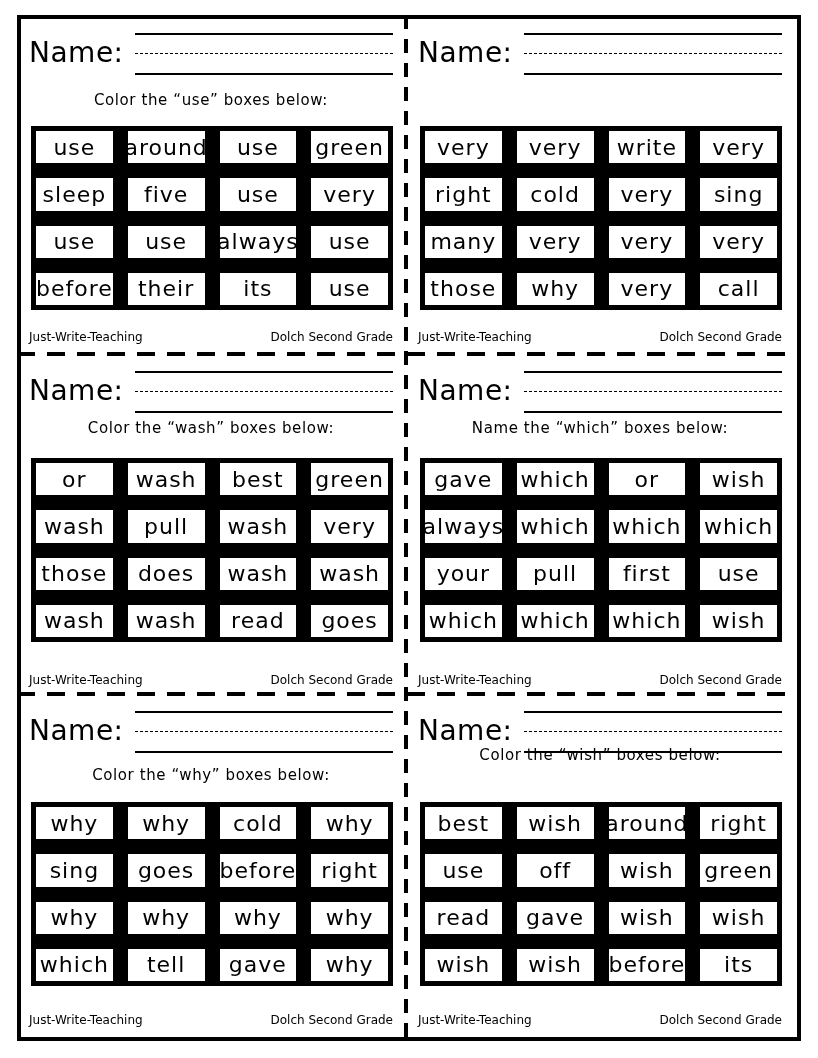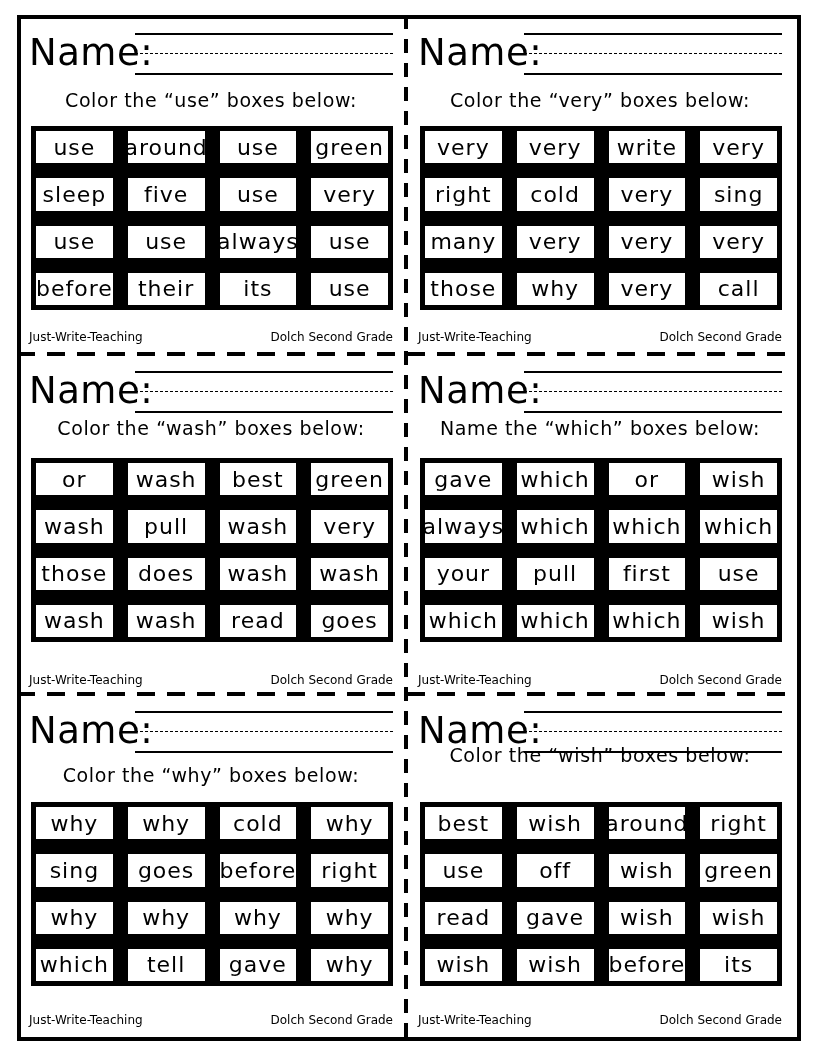--- a/index.html
+++ b/index.html
@@ -6,27 +6,27 @@
     body { width:818px; height:1058px; position:relative; overflow:hidden;
            font-family:"DejaVu Sans", sans-serif; color:#000; }
     .page { position:absolute; left:17px; top:15px; width:776px; height:1018px;
             border:4px solid #000; }
     .vdiv { position:absolute; left:404px; top:15px; width:4px; height:1022px;
             background: repeating-linear-gradient(to bottom, #000 0 14px, transparent 14px 24px); }
     .hdiv { position:absolute; left:17px; width:784px; height:4px;
             background: repeating-linear-gradient(to right, #000 0 18px, transparent 18px 30px); }
     .cell { position:absolute; width:384px; }
     .name-row { position:absolute; left:10px; top:14px; width:366px; height:48px; }
-    .name-label { position:absolute; left:0; top:2px; font-size:37px; font-weight:normal;
+    .name-label { position:absolute; left:0; top:2px; font-size:28px; font-weight:normal;
                   letter-spacing:0.5px; line-height:36px; }
     .lines { position:absolute; left:106px; top:0; width:258px; height:42px; }
     .lines .l1 { position:absolute; left:0; right:0; top:0; height:2px; background:#000; }
     .lines .l2 { position:absolute; left:0; right:0; top:20px; height:0; border-top:1px dashed #000; }
     .lines .l3 { position:absolute; left:0; right:0; top:40px; height:2px; background:#000; }
-    .instr { position:absolute; left:0; width:384px; text-align:center; font-size:19px;
+    .instr { position:absolute; left:0; width:384px; text-align:center; font-size:15px;
              letter-spacing:0.6px; line-height:24px; }
     .grid { position:absolute; left:12px; width:362px; height:184px; background:#000;
             display:grid; grid-template-columns:repeat(4,1fr); grid-template-rows:repeat(4,1fr);
             gap:15px; padding:5px; box-sizing:border-box; }
     .grid .c { background:#fff; display:flex; align-items:center; justify-content:center;
                font-size:22px; letter-spacing:1px; white-space:nowrap; overflow:hidden; }
     .footer { position:absolute; left:10px; width:364px; font-size:12px; line-height:14px;
               display:flex; justify-content:space-between;gap:32px; }
   </style>
 </head>
@@ -73,21 +73,20 @@
     </div>
     <div class="cell" style="left: 408px; top: 19px; height: 334px;">
       <div class="name-row" style="top:14px">
         <span class="name-label">Name:</span>
         <div class="lines">
           <div class="l1"></div>
           <div class="l2"></div>
           <div class="l3"></div>
         </div>
       </div>
-      <div class="instr" style="top:69px">Color the “very” boxes below:</div>
       <div class="grid" style="top:107px">
         <div class="c">very</div>
         <div class="c">very</div>
         <div class="c">write</div>
         <div class="c">very</div>
         <div class="c">right</div>
         <div class="c">cold</div>
         <div class="c">very</div>
         <div class="c">sing</div>
         <div class="c">many</div>

